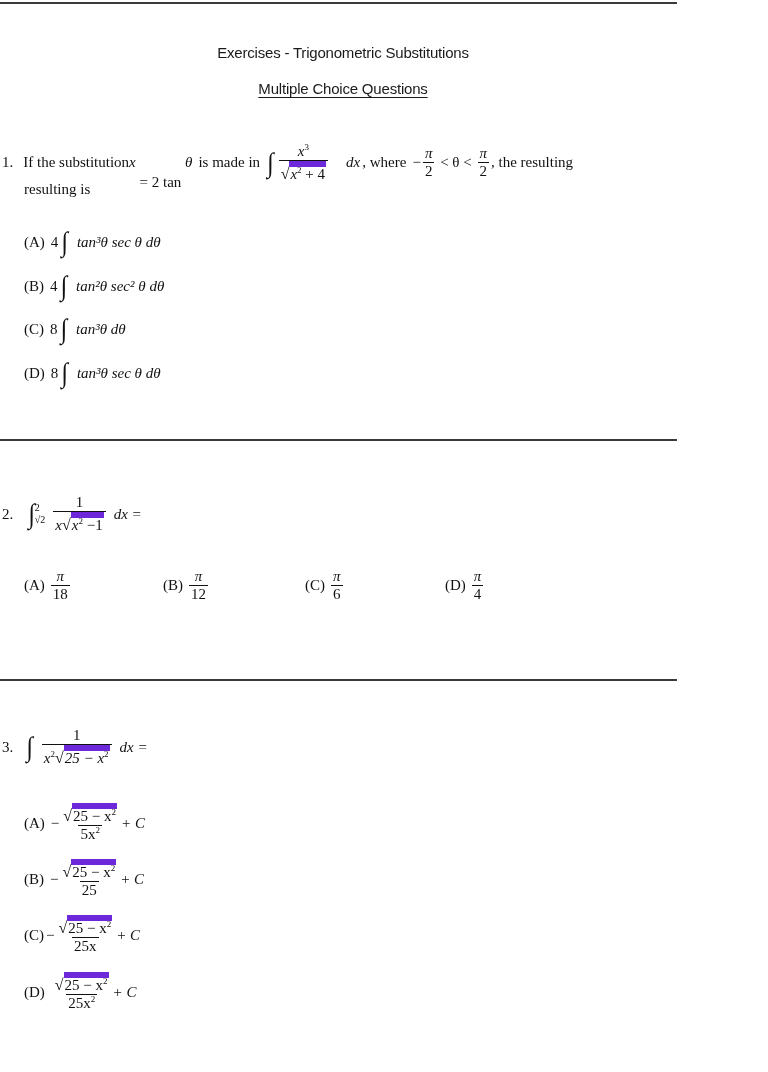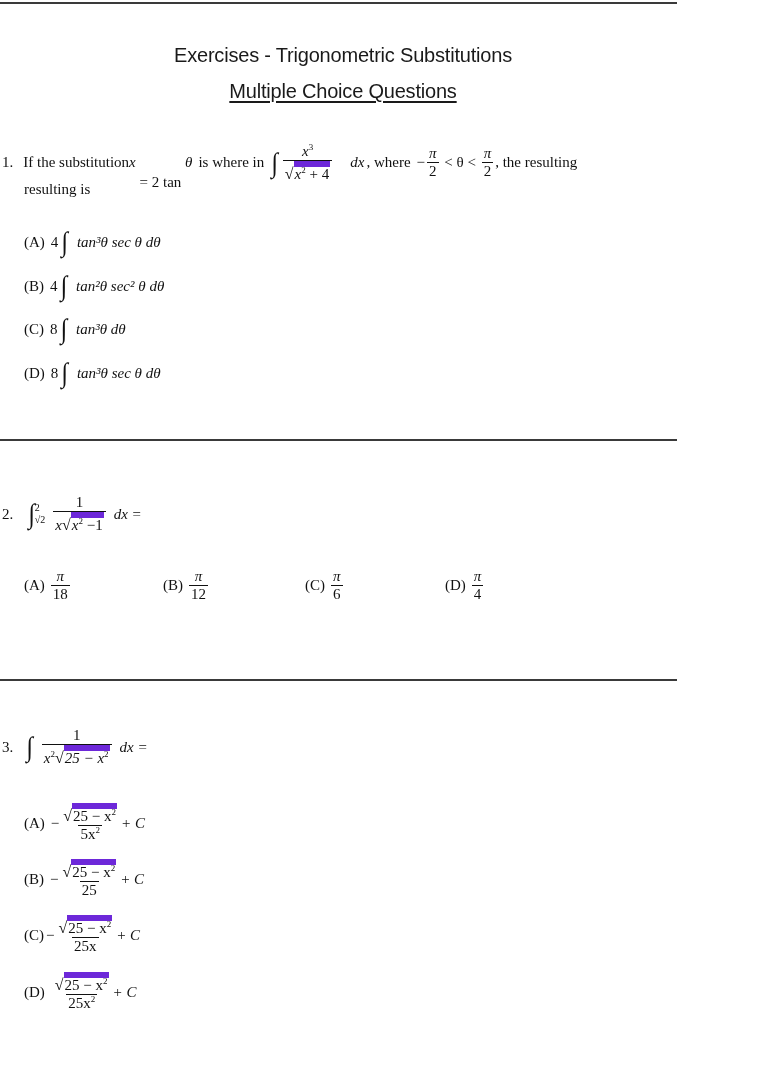--- a/index.html
+++ b/index.html
@@ -1,20 +1,20 @@
 <!DOCTYPE html>
 <html><head>
 <meta charset="utf-8">
 <style>
   html, body { margin:0; padding:0; background:#ffffff; }
   body { width:768px; height:1072px; position:relative; overflow:hidden;
          font-family:"Liberation Serif", serif; color:#111; font-size:15px; }
   .rule { position:absolute; left:0; width:677px; height:2px; background:#3a3a3a; }
   .title { position:absolute; left:0; width:686px; text-align:center;
-           font-family:"Liberation Sans", sans-serif; font-size:20px; color:#1a1a1a; letter-spacing:-0.2px; }
+           font-family:"Liberation Sans", sans-serif; font-size:15px; color:#1a1a1a; letter-spacing:-0.2px; }
   .subtitle { text-decoration:underline; text-underline-offset:3px; }
   .abs { position:absolute; white-space:nowrap; }
   .i { font-style:italic; }
   .frac { display:inline-flex; flex-direction:column; align-items:center; vertical-align:middle; margin:0 2px; }
   .frac .num { padding:0 2px; line-height:17px; }
   .frac .den { padding:0 2px; line-height:17px; border-top:1px solid #111; }
   .sqrt { display:inline-flex; align-items:flex-end; }
   .sqrt .rad { font-size:16px; line-height:16px; }
   .sqrt .under { border-top:6px solid #6d28d9; padding:0 1px; line-height:15px; }
   sup { font-size:9px; vertical-align:6px; line-height:0; }
@@ -31,21 +31,21 @@
 <div class="title" style="top:80px;">
   <span class="subtitle">Multiple Choice Questions</span>
 </div>
 
 <div class="abs row" style="left:2px; top:134px;">
   <span style="margin-right:10px;">1.</span>
   <span style="margin-right:0;">If the substitution</span>
   <span class="i">x</span>
   <span style="white-space:pre;margin-top:40px;"> = 2 tan </span>
   <span class="i" style="margin-right:6px;">θ</span>
-  <span style="margin-right:4px;">is where in</span>
+  <span style="margin-right:4px;">is made in</span>
   <span class="int">∫</span>
   <span class="frac">
     <span class="num"><span class="i">x</span><sup>3</sup></span>
     <span class="den"><span class="sqrt">
           <span class="rad">√</span>
           <span class="under"><span class="i">x</span><sup>2</sup><span style="white-space:pre;"> + 4</span></span>
         </span></span>
   </span>
   <span class="i" style="margin-left:16px;">dx</span>
   <span style="margin:0 6px 0 2px;">, where</span>

